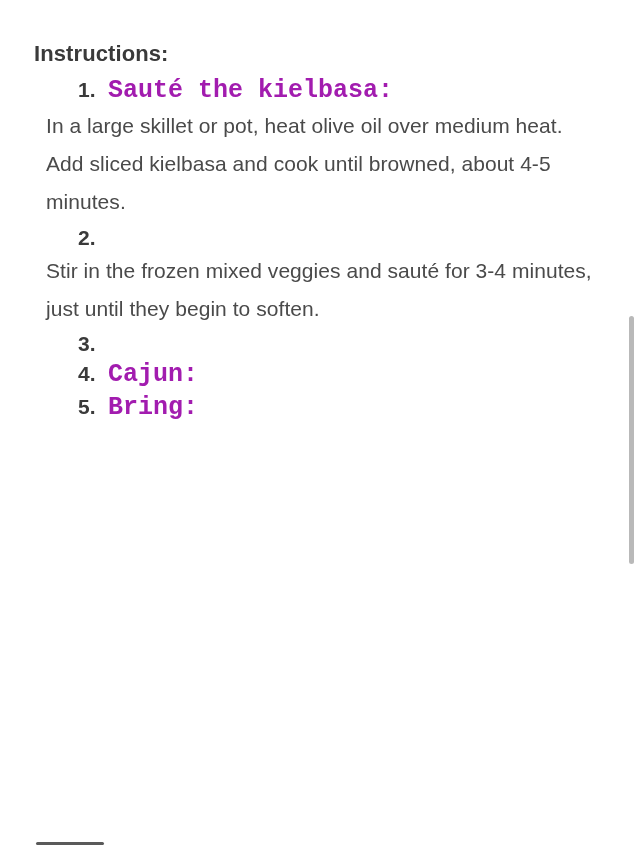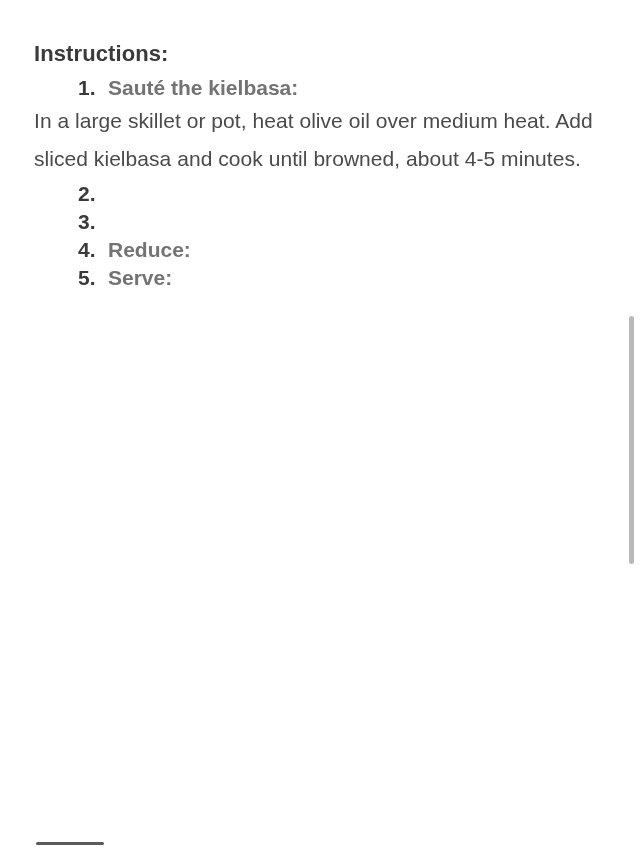--- a/index.html
+++ b/index.html
@@ -42,31 +42,32 @@
     padding-left: 44px;
   }
   .step-num {
     font-size: 21px;
     font-weight: bold;
     color: #3a3a3a;
     width: 30px;
     flex: 0 0 30px;
   }
   .step-label {
-    font-size: 21px;
+    font-size: 25px;
     font-weight: bold;
-    color: #737373;
+    color: #a21caf;
+    font-family: Liberation Mono, monospace;
   }
 
   .step-body {
     font-size: 21px;
     font-weight: normal;
     color: #4a4a4a;
     line-height: 1.82;
-    margin: 0 0 2px 0;
+    margin: 0 0 2px 12px;
     letter-spacing: 0.05px;
   }
 
   .step-block {
     margin-bottom: 4px;
   }
 
   .bottom-rule {
     position: absolute;
     left: 36px;
@@ -107,39 +108,40 @@
       <span class="step-num">1.</span>
       <span class="step-label">Sauté the kielbasa:</span>
     </div>
     <p class="step-body">In a large skillet or pot, heat olive oil over medium heat. Add sliced kielbasa and cook until browned, about 4-5 minutes.</p>
   </div>
 
   <div class="step-block">
     <div class="step-head">
       <span class="step-num">2.</span>
     </div>
+    <p class="step-body">Stir in the frozen mixed veggies and sauté for 3-4 minutes, just until they begin to soften.</p>
   </div>
 
   <div class="step-block">
     <div class="step-head">
       <span class="step-num">3.</span>
     </div>
   </div>
 
   <div class="step-block">
     <div class="step-head">
       <span class="step-num">4.</span>
-      <span class="step-label">Reduce:</span>
+      <span class="step-label">Cajun:</span>
     </div>
   </div>
 
   <div class="step-block">
     <div class="step-head">
       <span class="step-num">5.</span>
-      <span class="step-label">Serve:</span>
+      <span class="step-label">Bring:</span>
     </div>
   </div>
 
   <div class="bottom-rule"></div>
 </div>
 
 <div class="scrollbar-track">
   <div class="scrollbar-thumb"></div>
 </div>
 

